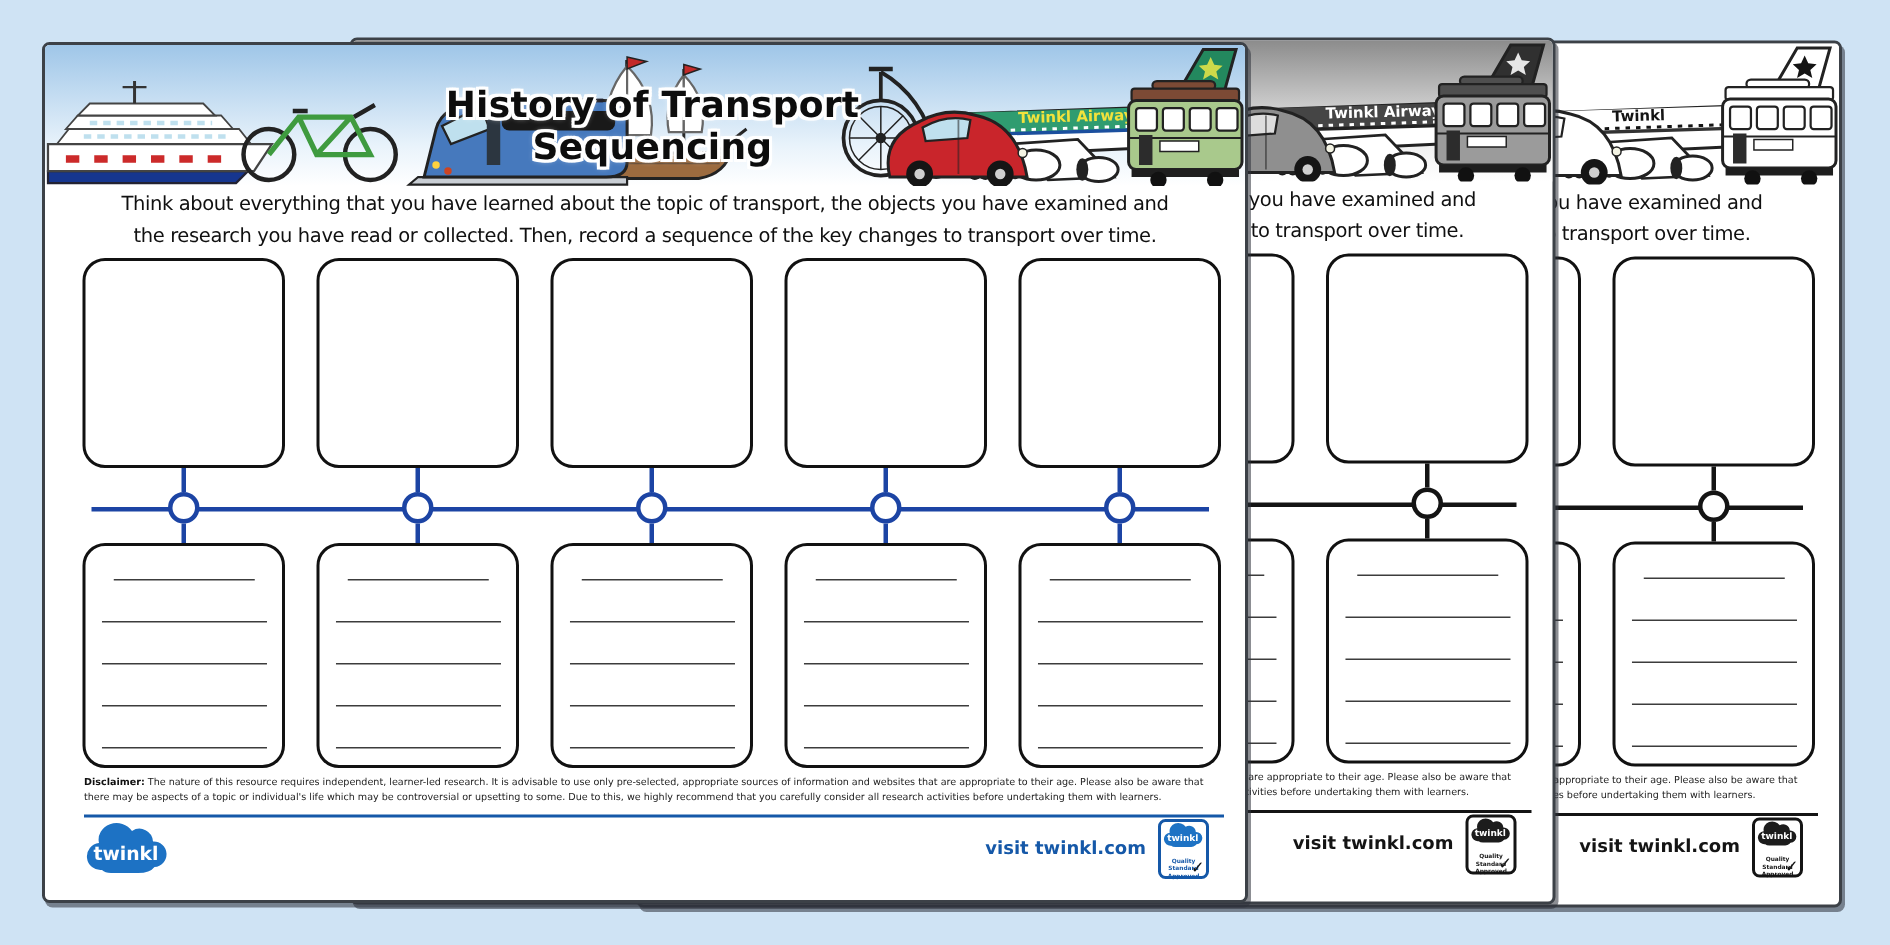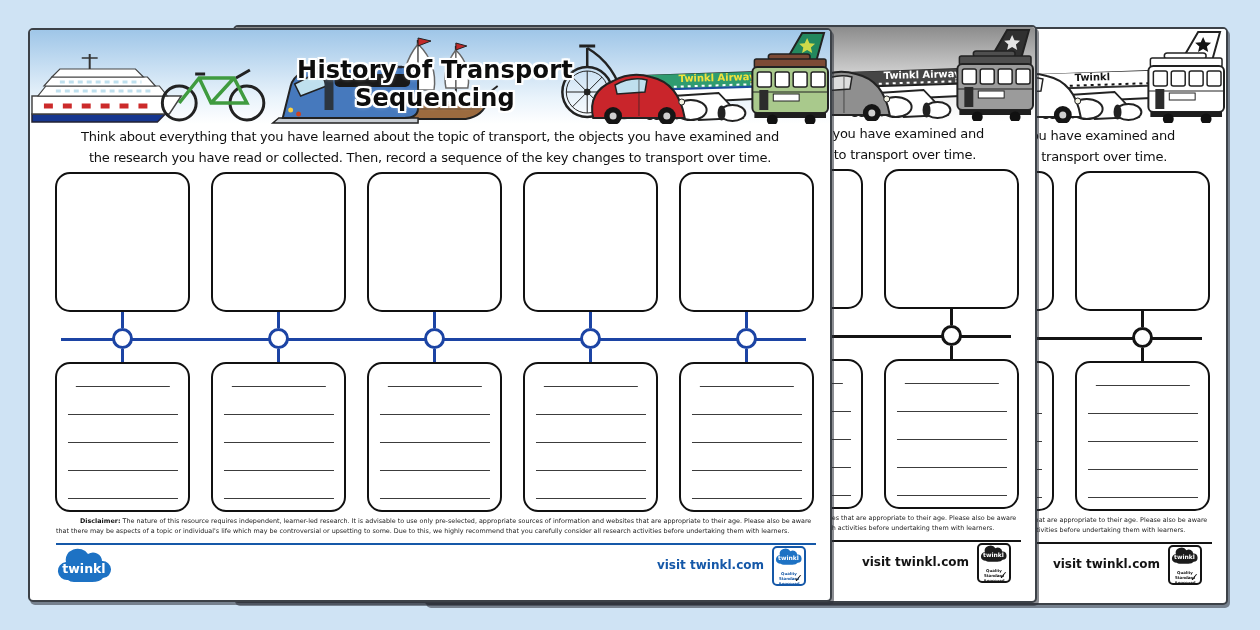--- a/index.html
+++ b/index.html
@@ -25,21 +25,21 @@
   .columns{position:absolute;left:25px;right:16px;top:142px;display:flex;justify-content:space-between;}
   .column{width:135px;display:flex;flex-direction:column;align-items:center;}
   .box-top{width:100%;height:140px;box-sizing:border-box;border:2.6px solid #111;border-radius:15px;background:#fff;}
   .connector{width:3px;height:16px;background:var(--timeline);}
   .connector.c2{height:13px;}
   .circle{width:15px;height:15px;border:3.2px solid var(--timeline);border-radius:50%;background:#fff;position:relative;z-index:2;}
   .box-bottom{width:100%;height:150px;box-sizing:border-box;border:2.6px solid #111;border-radius:15px;background:#fff;position:relative;}
   .wline{position:absolute;left:50%;transform:translateX(-50%);height:0;border-top:1.6px solid #3c3c3c;}
   
   .disclaimer{position:absolute;left:26px;right:14px;top:487px;font-size:6.4px;line-height:1.55;color:#222;}
-  .disclaimer b{color:#111;margin-left:24px;}
+  .disclaimer b{color:#111;}
   .divider{position:absolute;left:26px;right:14px;top:513px;height:2.4px;background:var(--footer);}
   .logo{position:absolute;left:26px;top:518px;}
   .visit{position:absolute;right:66px;top:528px;font-size:12px;font-weight:bold;color:var(--footer);}
   .badge{position:absolute;right:24px;top:516px;width:34px;height:40px;box-sizing:border-box;
     border:2px solid var(--footer);border-radius:5px;background:#fff;text-align:center;}
   .badge .b-lines{font-size:3.9px;font-weight:bold;color:var(--footer);line-height:1.25;margin-top:1px;}
   .badge .b-check{position:absolute;right:1px;bottom:-1px;font-size:11px;color:#111;font-weight:bold;}
 </style>
 </head>
 <body>

